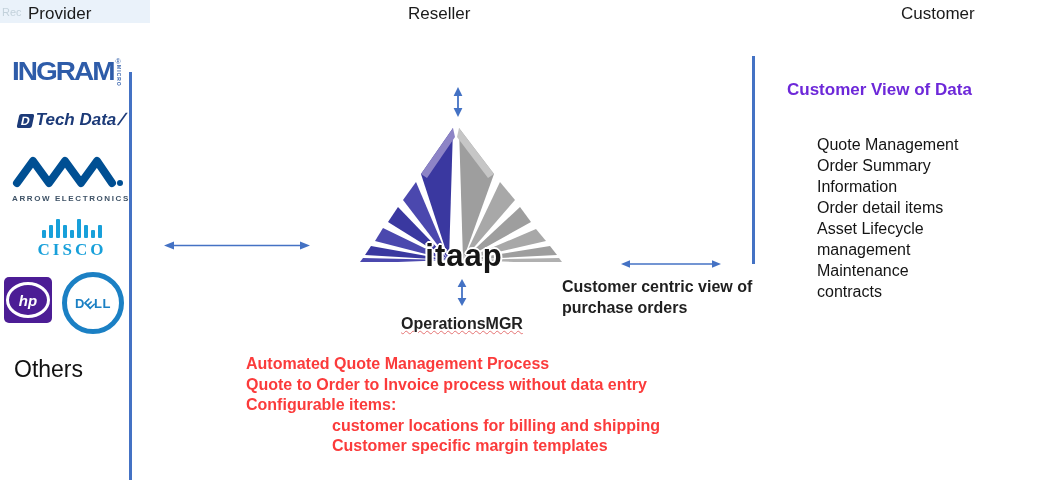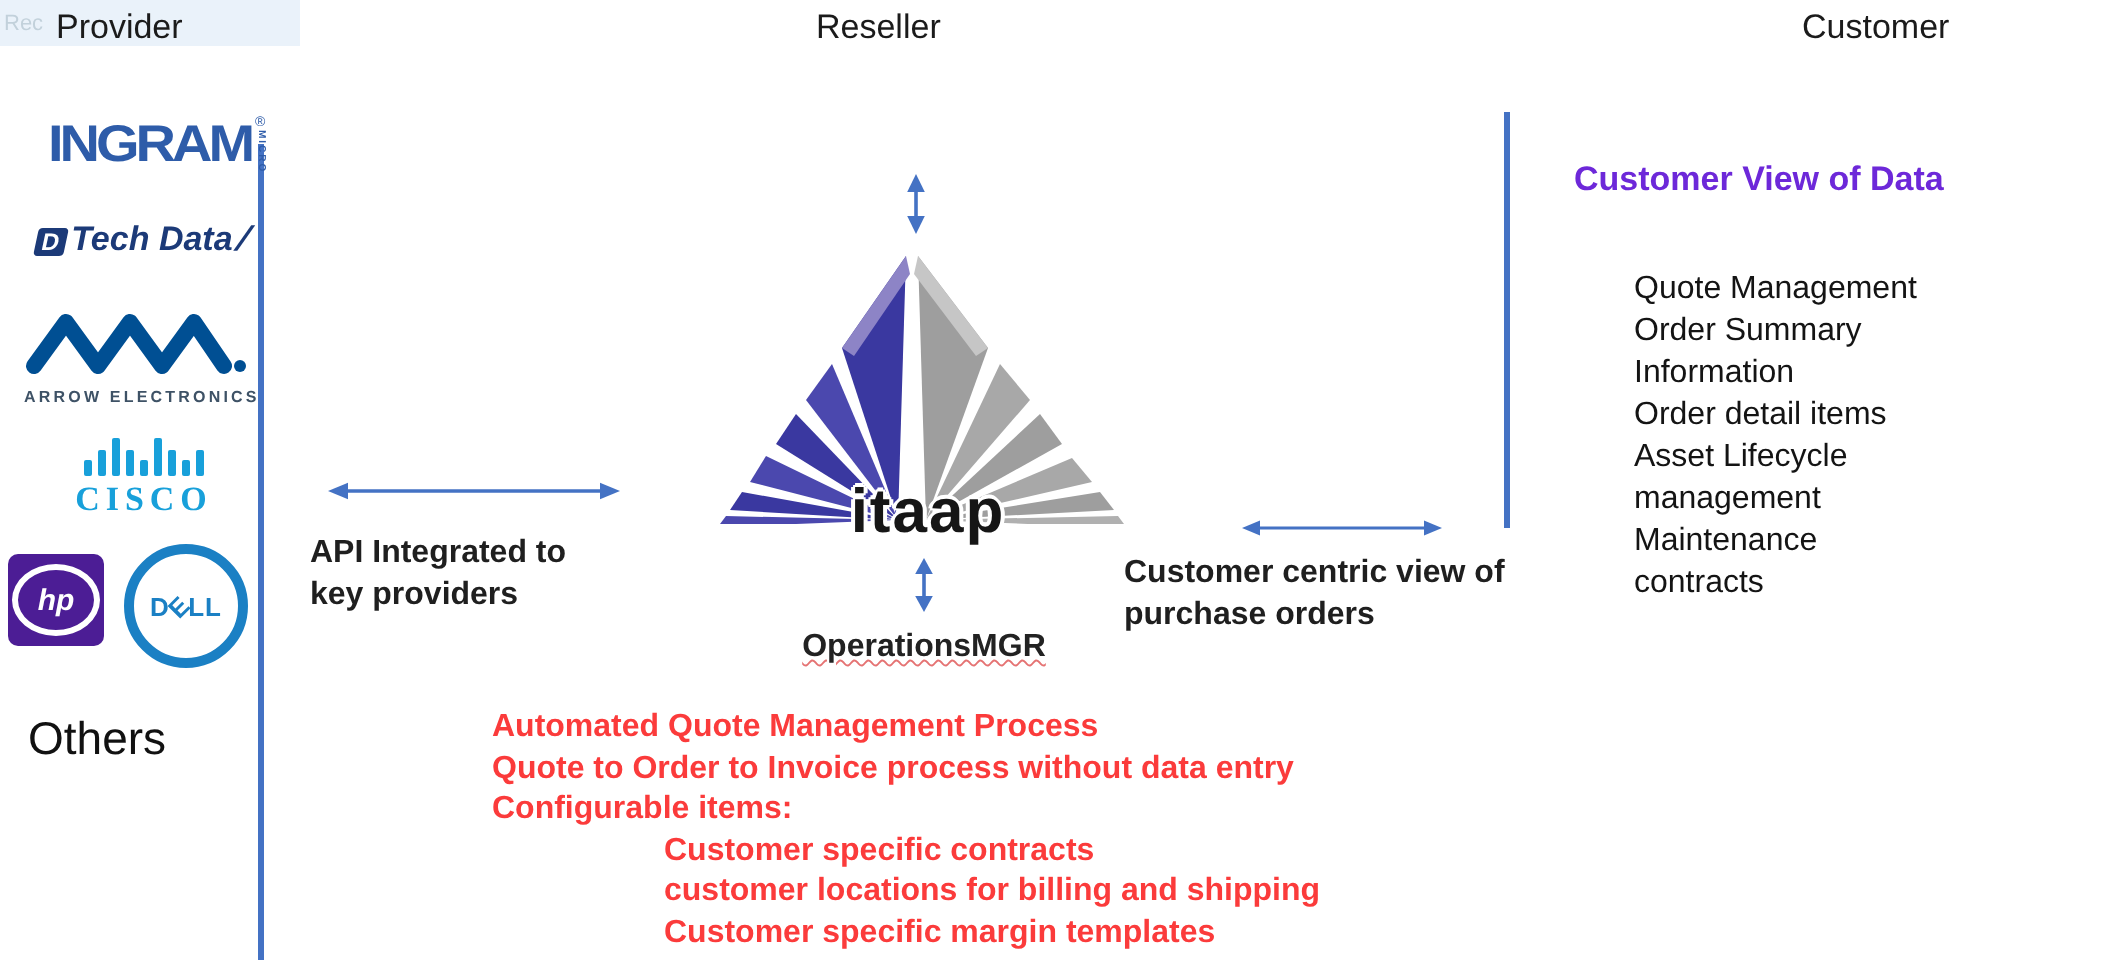--- a/index.html
+++ b/index.html
@@ -7,21 +7,21 @@
          font-family:"Liberation Sans",sans-serif;color:#1b1b1b;}
   
   .hdr{position:absolute;top:4px;font-size:17px;color:#1b1b1b;}
   .provider-highlight{position:absolute;left:0;top:0;width:150px;height:23px;background:#eaf2fa;}
   .watermark{position:absolute;left:2px;top:6px;font-size:11px;color:#a9bcc7;opacity:.6;}
   
   .divider{position:absolute;width:3px;background:#4472c4;}
   .divider-left{left:129px;top:72px;height:408px;}
   .divider-right{left:752px;top:56px;height:208px;}
   
-  .ingram{position:absolute;left:24px;top:58px;display:flex;align-items:flex-start;}
+  .ingram{position:absolute;left:12px;top:58px;display:flex;align-items:flex-start;}
   .ingram-text{font-size:28px;font-weight:bold;color:#2e5ca9;letter-spacing:-2px;transform:scaleY(.92);line-height:28px;}
   .ingram-side{display:flex;flex-direction:column;align-items:center;margin-left:2px;}
   .ingram-reg{font-size:7px;color:#2e5ca9;line-height:7px;}
   .ingram-micro{writing-mode:vertical-rl;font-size:5px;font-weight:bold;color:#2e5ca9;letter-spacing:1px;line-height:5px;}
   .techdata{position:absolute;left:18px;top:110px;font-style:italic;font-weight:bold;color:#1c3a78;font-size:17px;white-space:nowrap;}
   .td-mark{display:inline-block;transform:skewX(-12deg);background:#1c3a78;color:#fff;font-size:12px;
            padding:0 3px;border-radius:2px;margin-right:3px;font-style:normal;}
   .td-slash{display:inline-block;margin-left:3px;color:#1c3a78;transform:skewX(-18deg);font-weight:bold;}
   .arrowlogo{position:absolute;left:12px;top:150px;}
   .arrow-caption{position:absolute;left:12px;top:194px;font-size:8px;font-weight:bold;letter-spacing:1.6px;color:#3e5266;}
@@ -157,40 +157,35 @@
     <line x1="9" y1="6.5" x2="137" y2="6.5" stroke="#4472c4" stroke-width="1.7"></line>
     <polygon points="0,6.5 10,2.4 10,10.6" fill="#4472c4"></polygon>
     <polygon points="146,6.5 136,2.4 136,10.6" fill="#4472c4"></polygon>
   </svg>
   <svg class="arrow-svg" style="left:621px;top:258px;" width="100" height="12" viewBox="0 0 100 12">
     <line x1="8" y1="6" x2="92" y2="6" stroke="#4472c4" stroke-width="1.6"></line>
     <polygon points="0,6 9,2.2 9,9.8" fill="#4472c4"></polygon>
     <polygon points="100,6 91,2.2 91,9.8" fill="#4472c4"></polygon>
   </svg>
 
-  <div class="api-label">
-    <div>API Integrated to</div>
-    <div>key providers</div>
-  </div>
   <div class="ccv-label">
     <div>Customer centric view of</div>
     <div>purchase orders</div>
   </div>
 
   <div class="cvod-title">Customer View of Data</div>
   <div class="cvod-list">
     <div>Quote Management</div>
     <div>Order Summary Information</div>
     <div>Order detail items</div>
     <div>Asset Lifecycle management</div>
     <div>Maintenance contracts</div>
   </div>
 
   <div class="red-block">
     <div>Automated Quote Management Process</div>
     <div>Quote to Order to Invoice process without data entry</div>
     <div>Configurable items:</div>
-    <div class="red-sub">Customer specific contracts</div>
     <div class="red-sub">customer locations for billing and shipping</div>
     <div class="red-sub">Customer specific margin templates</div>
   </div>
 
 </div>
 
 </body></html>

